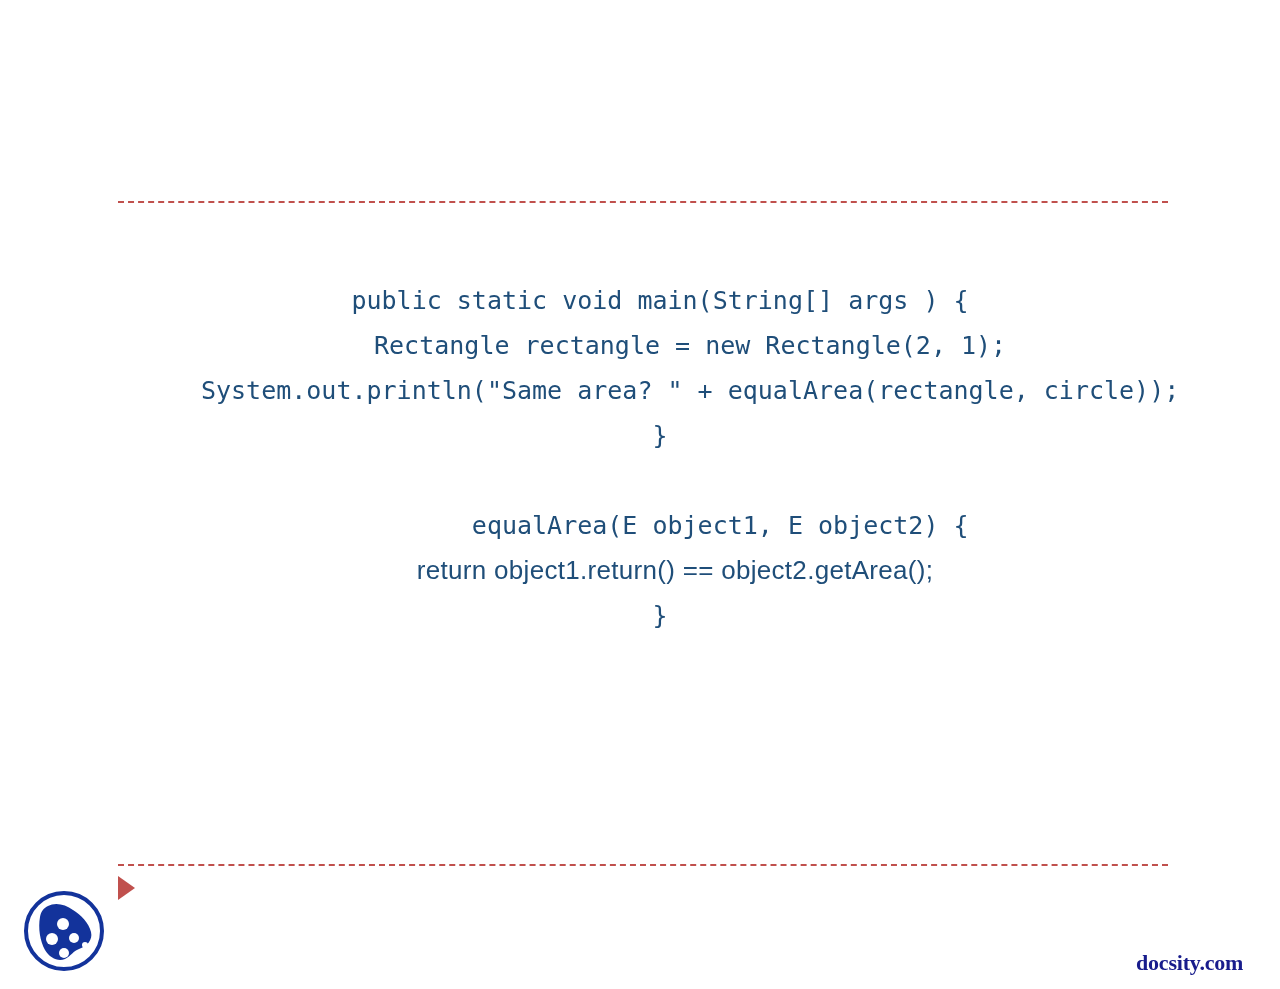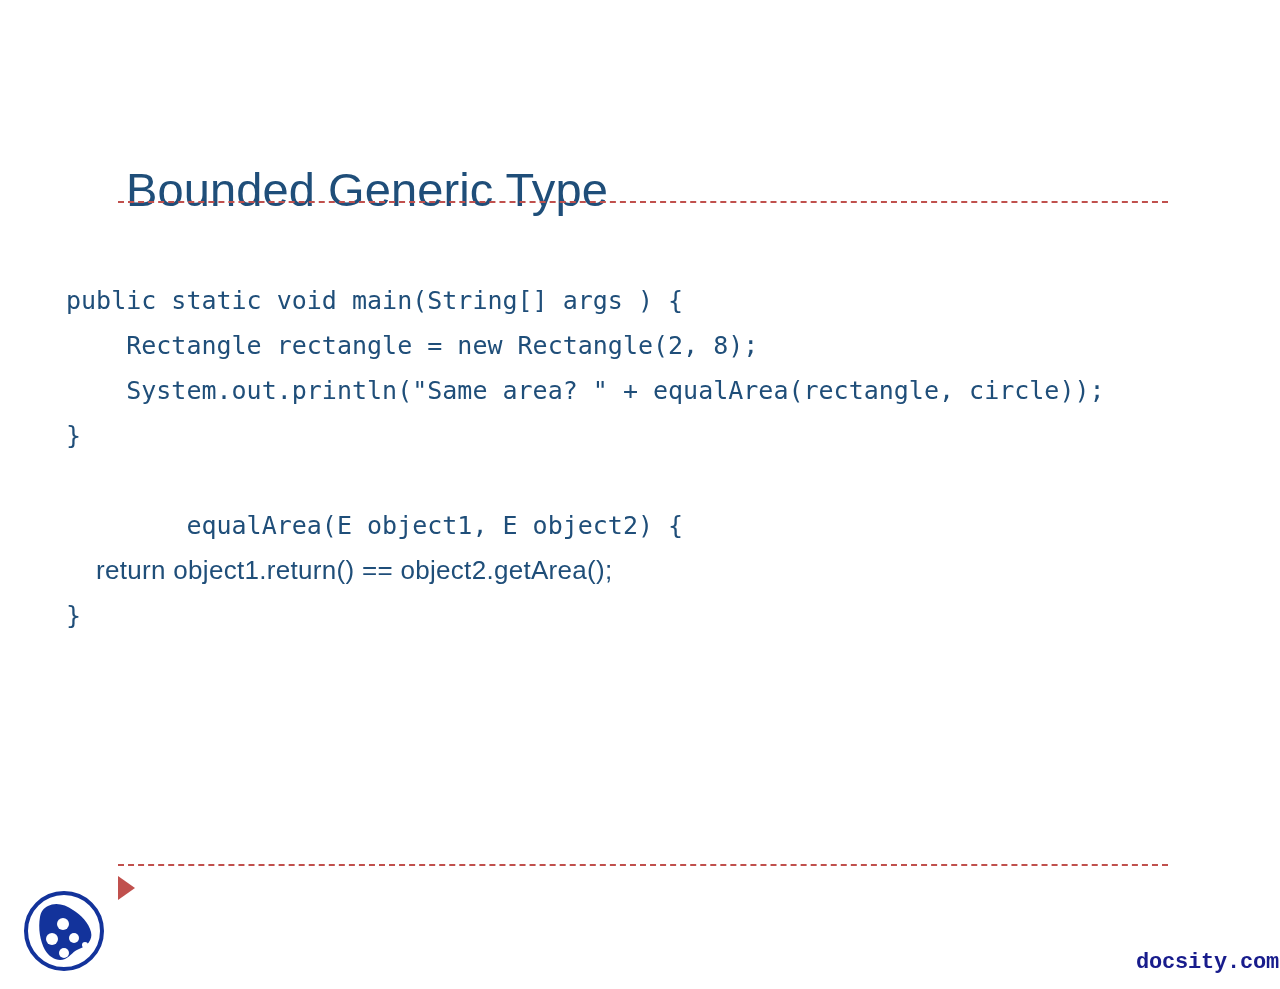--- a/index.html
+++ b/index.html
@@ -40,23 +40,24 @@
     width: 1050px;
     height: 0;
     border-top: 2px dashed #C0504D;
   }
   .rule-top    { top: 201px; }
   .rule-bottom { top: 864px; }
 
   
   .code-block {
     position: absolute;
-    left: 66px;
+    left: 80px;
     top: 278px;
     width: 1160px;
+    text-align: center;
   }
   .code-line {
     font-family: "DejaVu Sans Mono", "Liberation Mono", monospace;
     font-size: 25px;
     line-height: 45px;
     color: #1F4E79;
     white-space: pre;
     letter-spacing: 0px;
     height: 45px;
   }
@@ -86,40 +87,39 @@
     top: 888px;
     width: 86px;
     height: 86px;
   }
 
   
   .footer-brand {
     position: absolute;
     left: 1136px;
     top: 950px;
-    font-family: Liberation Mono, monospace;
+    font-family: Liberation Serif, serif;
     font-size: 22px;
     font-weight: 700;
     color: #181C8C;
     letter-spacing: -0.2px;
     white-space: nowrap;
   }
 </style>
 </head>
 <body>
 
 <div id="slide">
 
-  <h1 class="slide-title">Bounded Generic Type</h1>
 
   <div class="rule rule-top"></div>
 
   <div class="code-block" id="code-block">
       <div class="code-line">public static void main(String[] args ) {</div>
-      <div class="code-line">    Rectangle rectangle = new Rectangle(2, 8);</div>
+      <div class="code-line">    Rectangle rectangle = new Rectangle(2, 1);</div>
       <div class="code-line">    System.out.println("Same area? " + equalArea(rectangle, circle));</div>
       <div class="code-line">}</div>
       <div class="code-line blank"> </div>
       <div class="code-line">        equalArea(E object1, E object2) {</div>
       <div class="code-line prop">    return object1.return() == object2.getArea();</div>
       <div class="code-line">}</div>
     </div>
 
   <div class="rule rule-bottom"></div>
 

